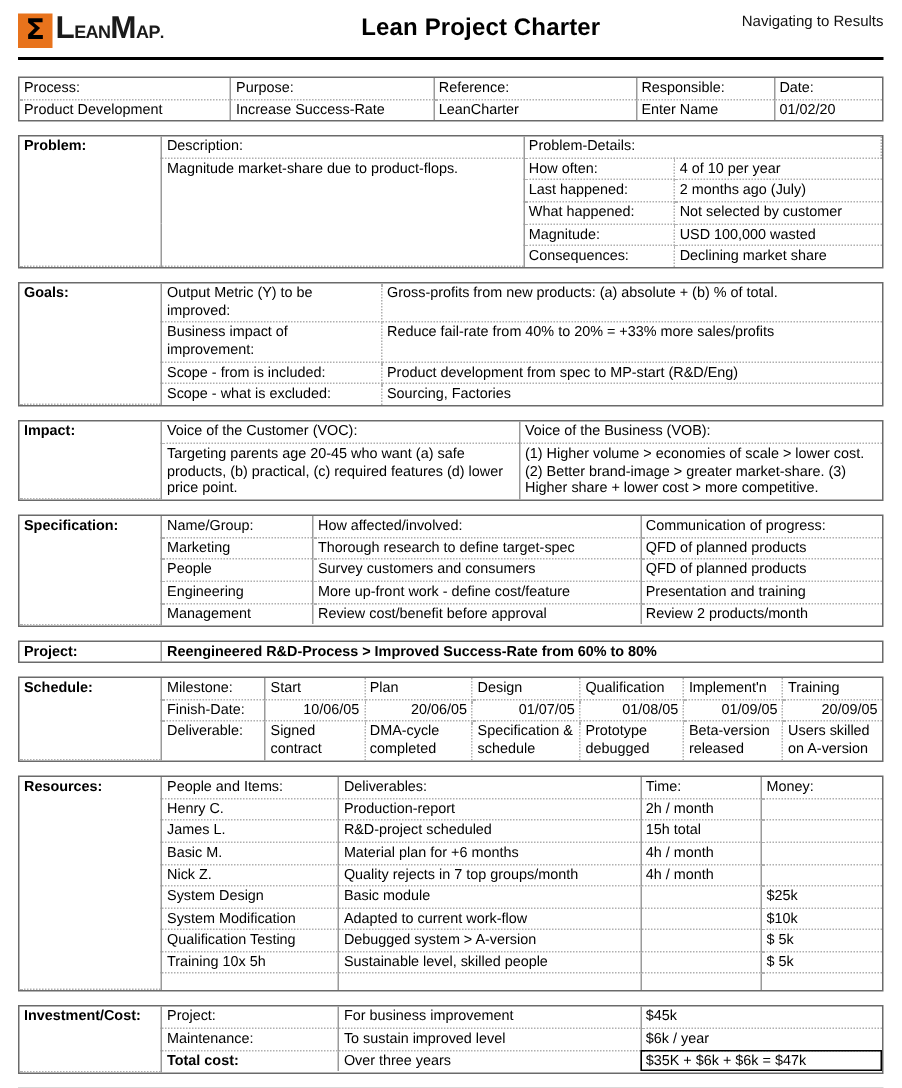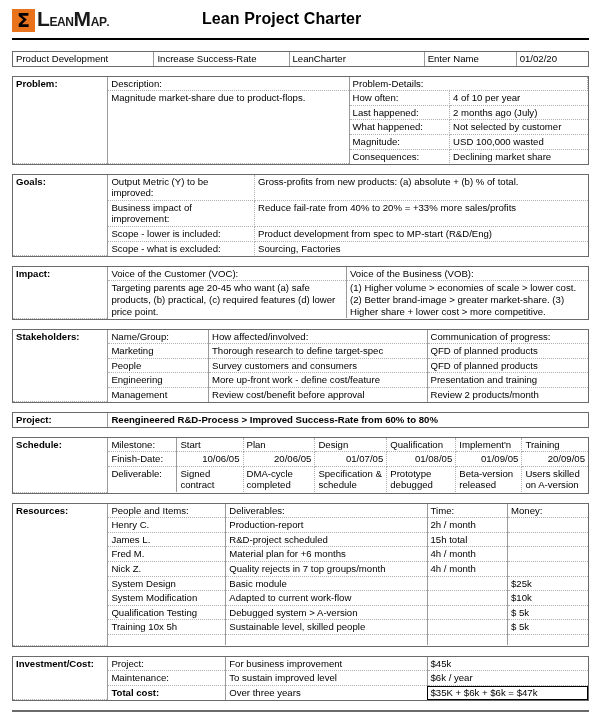--- a/index.html
+++ b/index.html
@@ -39,21 +39,21 @@
     font-size: 21px;
     font-weight: bold;
     letter-spacing: -0.4px;
     line-height: 23px;
     color: #1a1a1a;
   }
   .logo-text .sm { font-size: 12px; }
   .logo-dot { font-size: 11px; vertical-align: baseline; }
   .doc-title {
     flex: 1;
-    text-align: left;
+    text-align: center;
     font-size: 16px;
     font-weight: bold;
     line-height: 24px;
     letter-spacing: 0.1px;
   }
   .brand-block { width: 150px; text-align: right; padding-top: 1px; }
   .brand-url { color: #E8731C; font-size: 9.5px; line-height: 12px; }
   .brand-tag { color: #111; font-size: 10px; line-height: 13px; }
 
   
@@ -101,33 +101,41 @@
 
 <div class="page">
 
   <div class="header">
     <div class="logo-wrap">
       <div class="logo-mark">Σ</div>
       <div class="logo-text"><span>L</span><span class="sm">EAN</span><span>M</span><span class="sm">AP</span><span class="logo-dot">.</span></div>
     </div>
     <div class="doc-title">Lean Project Charter</div>
     <div class="brand-block">
+      <div class="brand-tag">Navigating to Results</div>
     </div>
   </div>
 
   <div class="block" style="margin-top:11px;">
     <table class="grid">
       <colgroup>
           <col style="width:24.5%">
           <col style="width:23.5%">
           <col style="width:23.5%">
           <col style="width:16%">
           <col style="width:12.5%">
         </colgroup>
       <tbody>
+          <tr>
+        <td class="lbl solid-r">Process:</td>
+        <td class="lbl solid-r">Purpose:</td>
+        <td class="lbl solid-r">Reference:</td>
+        <td class="lbl solid-r">Responsible:</td>
+        <td class="lbl nb-r">Date:</td>
+      </tr>
       <tr>
         <td class="val solid-r">Product Development</td>
         <td class="val solid-r">Increase Success-Rate</td>
         <td class="val solid-r">LeanCharter</td>
         <td class="val solid-r">Enter Name</td>
         <td class="val nb-r">01/02/20</td>
       </tr>
     </tbody>
       </table>
   </div>
@@ -182,21 +190,21 @@
           <tr>
         <td class="sect" rowspan="4">Goals:</td>
         <td class="lbl">Output Metric (Y) to be improved:</td>
         <td class="val nb-r">Gross-profits from new products: (a) absolute + (b) % of total.</td>
       </tr>
       <tr>
         <td class="lbl">Business impact of improvement:</td>
         <td class="val nb-r">Reduce fail-rate from 40% to 20% = +33% more sales/profits</td>
       </tr>
       <tr>
-        <td class="lbl">Scope - lower is included:</td>
+        <td class="lbl">Scope - from is included:</td>
         <td class="val nb-r">Product development from spec to MP-start (R&amp;D/Eng)</td>
       </tr>
       <tr>
         <td class="lbl">Scope - what is excluded:</td>
         <td class="val nb-r">Sourcing, Factories</td>
       </tr>
     </tbody>
       </table>
   </div>
 
@@ -224,21 +232,21 @@
   <div class="block">
     <table class="grid">
       <colgroup>
           <col style="width:16.5%">
           <col style="width:17.5%">
           <col style="width:38%">
           <col style="width:28%">
         </colgroup>
       <tbody>
           <tr>
-        <td class="sect" rowspan="5">Stakeholders:</td>
+        <td class="sect" rowspan="5">Specification:</td>
         <td class="lbl solid-r">Name/Group:</td>
         <td class="lbl solid-r">How affected/involved:</td>
         <td class="lbl nb-r">Communication of progress:</td>
       </tr>
       <tr>
         <td class="val solid-r">Marketing</td>
         <td class="val solid-r">Thorough research to define target-spec</td>
         <td class="val nb-r">QFD of planned products</td>
       </tr>
       <tr>
@@ -343,21 +351,21 @@
         <td class="val solid-r">2h / month</td>
         <td class="val nb-r"></td>
       </tr>
       <tr>
         <td class="val solid-r">James L.</td>
         <td class="val solid-r">R&amp;D-project scheduled</td>
         <td class="val solid-r">15h total</td>
         <td class="val nb-r"></td>
       </tr>
       <tr>
-        <td class="val solid-r">Fred M.</td>
+        <td class="val solid-r">Basic M.</td>
         <td class="val solid-r">Material plan for +6 months</td>
         <td class="val solid-r">4h / month</td>
         <td class="val nb-r"></td>
       </tr>
       <tr>
         <td class="val solid-r">Nick Z.</td>
         <td class="val solid-r">Quality rejects in 7 top groups/month</td>
         <td class="val solid-r">4h / month</td>
         <td class="val nb-r"></td>
       </tr>

